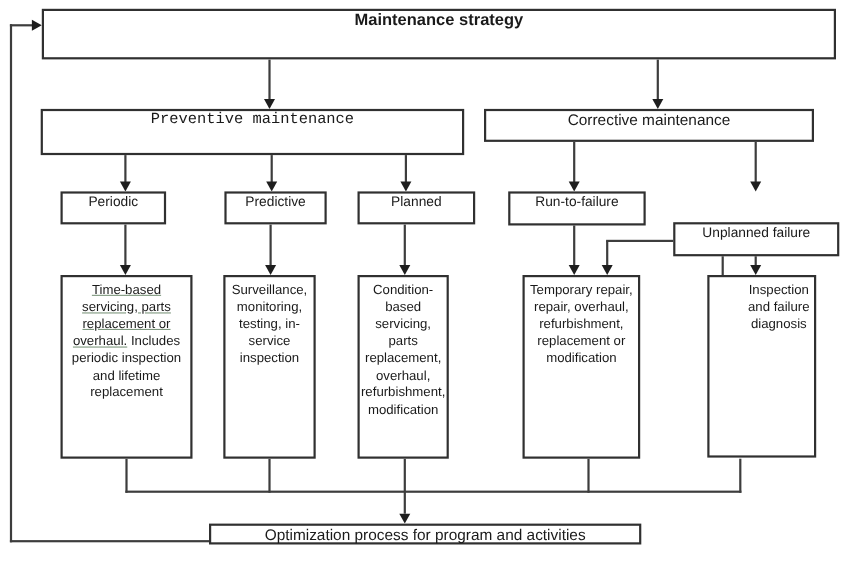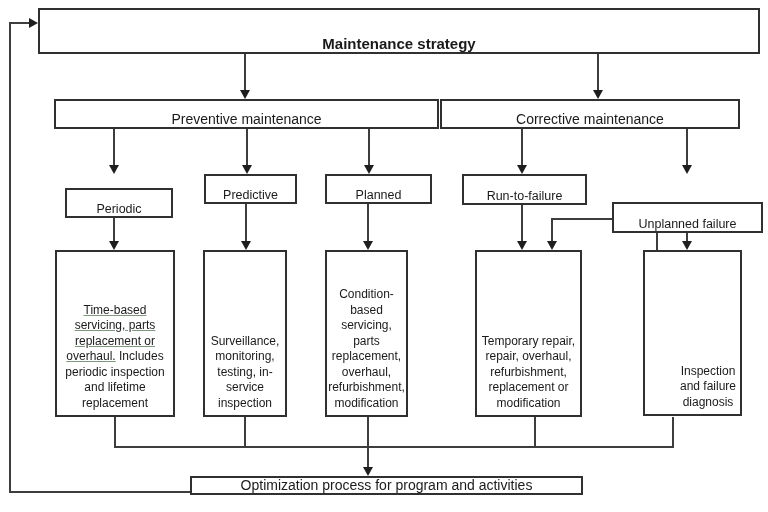--- a/index.html
+++ b/index.html
@@ -2,21 +2,21 @@
 <html><head>
 <meta charset="utf-8">
 <style>
   html,body{margin:0;padding:0;background:#ffffff;}
   #stage{
     position:relative;width:768px;height:512px;background:#ffffff;
     font-family:"Liberation Sans", sans-serif;color:#1a1a1a;overflow:hidden;
   }
   .box{
     position:absolute;box-sizing:border-box;border:2px solid #303030;background:#ffffff;
-    display:flex;align-items:flex-end;justify-content:center;text-align:center;z-index:2;
+    display:flex;align-items:flex-start;justify-content:center;text-align:center;z-index:2;
   }
   .title-box{font-size:15px;font-weight:bold;}
   .branch-box{font-size:14px;}
   .label-box{font-size:12.5px;}
   .detail-box{font-size:12px;line-height:15.5px;padding:4px 3px;}
   .footer-box{font-size:14px;}
   .vl{position:absolute;width:2px;background:#3d3d3d;z-index:1;}
   .hl{position:absolute;height:2px;background:#3d3d3d;z-index:1;}
   .arr-down{position:absolute;width:0;height:0;border-left:5px solid transparent;
     border-right:5px solid transparent;border-top:9px solid #1e1e1e;z-index:1;}
@@ -73,29 +73,29 @@
 
   <div class="hl" style="left:9px;top:491px;width:181px;"></div>
   <div class="vl" style="left:9px;top:22px;height:471px;"></div>
   <div class="hl" style="left:9px;top:22px;width:21px;"></div>
   <div class="arr-right" style="left:29px;top:18px;"></div>
 
   <div class="box title-box" style="left:38px;top:8px;width:722px;height:46px;">
     <span>Maintenance strategy</span>
   </div>
 
-  <div class="box branch-box" style="left:54px;top:99px;width:385px;height:30px;">
+  <div class="box branch-box" style="left:37px;top:99px;width:385px;height:42px;font-family:Liberation Mono, monospace;">
     <span>Preventive maintenance</span>
   </div>
 
   <div class="box branch-box" style="left:440px;top:99px;width:300px;height:30px;">
     <span>Corrective maintenance</span>
   </div>
 
-  <div class="box label-box" style="left:65px;top:174px;width:108px;height:30px;margin-top:14px;">
+  <div class="box label-box" style="left:55px;top:174px;width:96px;height:30px;">
     <span>Periodic</span>
   </div>
 
   <div class="box label-box" style="left:204px;top:174px;width:93px;height:30px;">
     <span>Predictive</span>
   </div>
 
   <div class="box label-box" style="left:325px;top:174px;width:107px;height:30px;">
     <span>Planned</span>
   </div>

